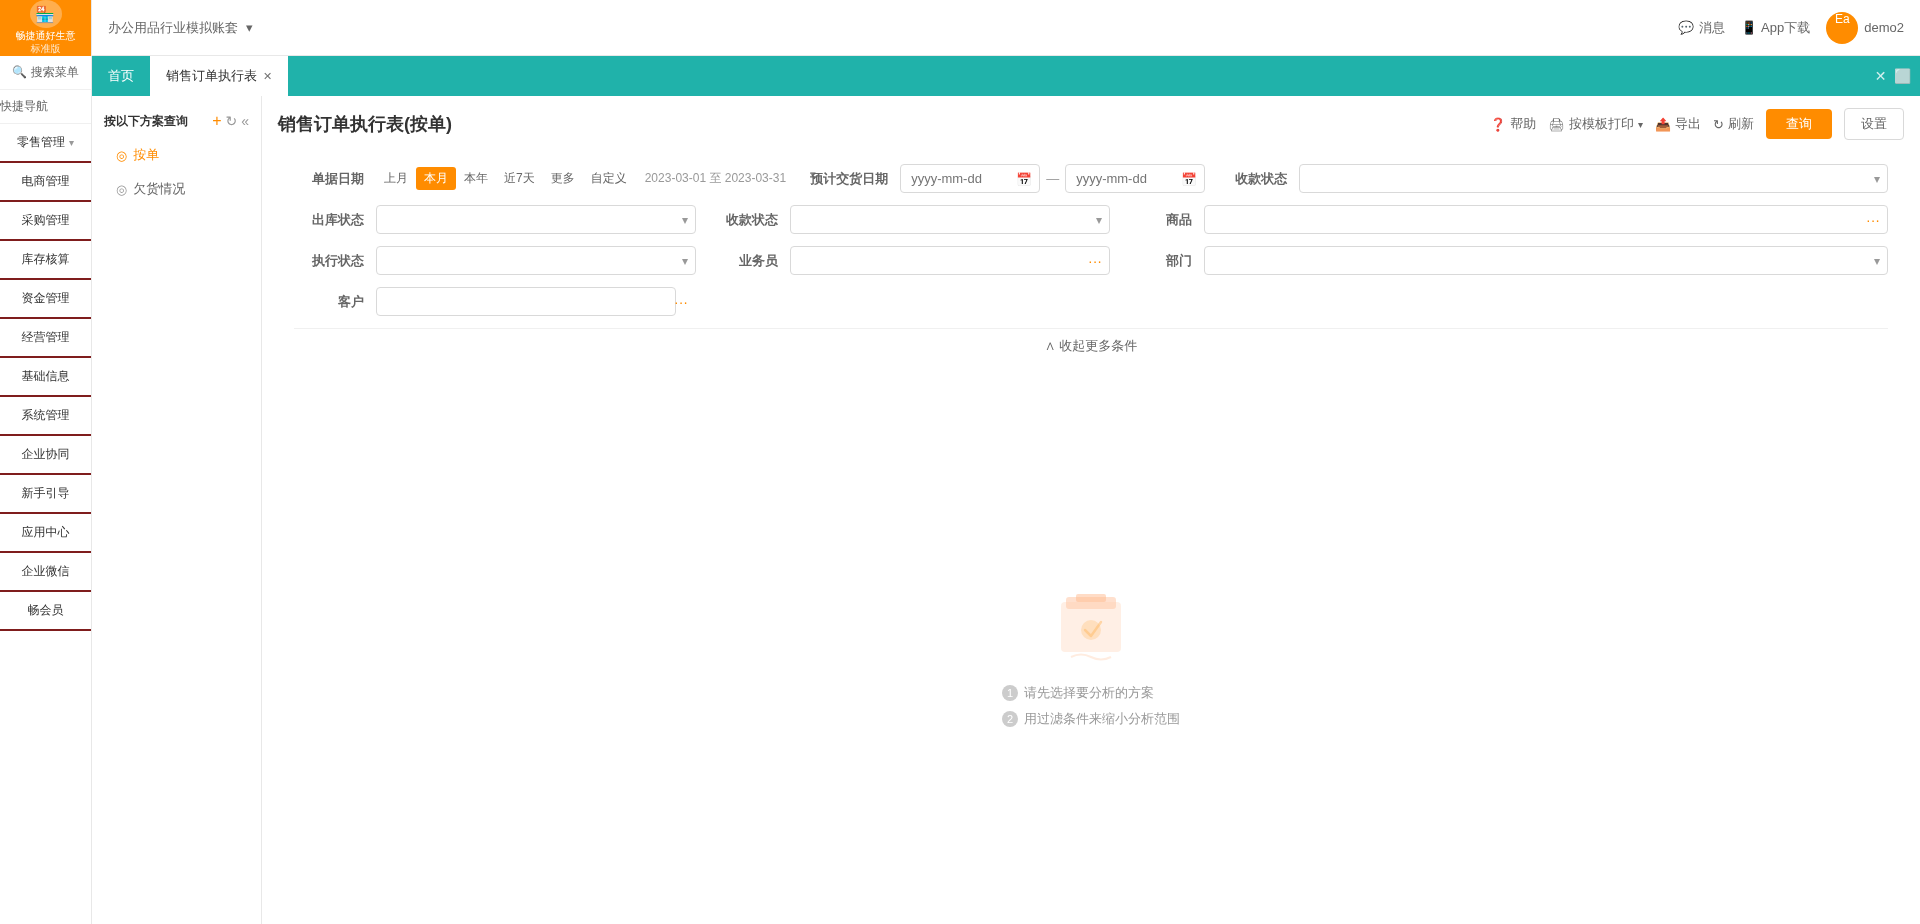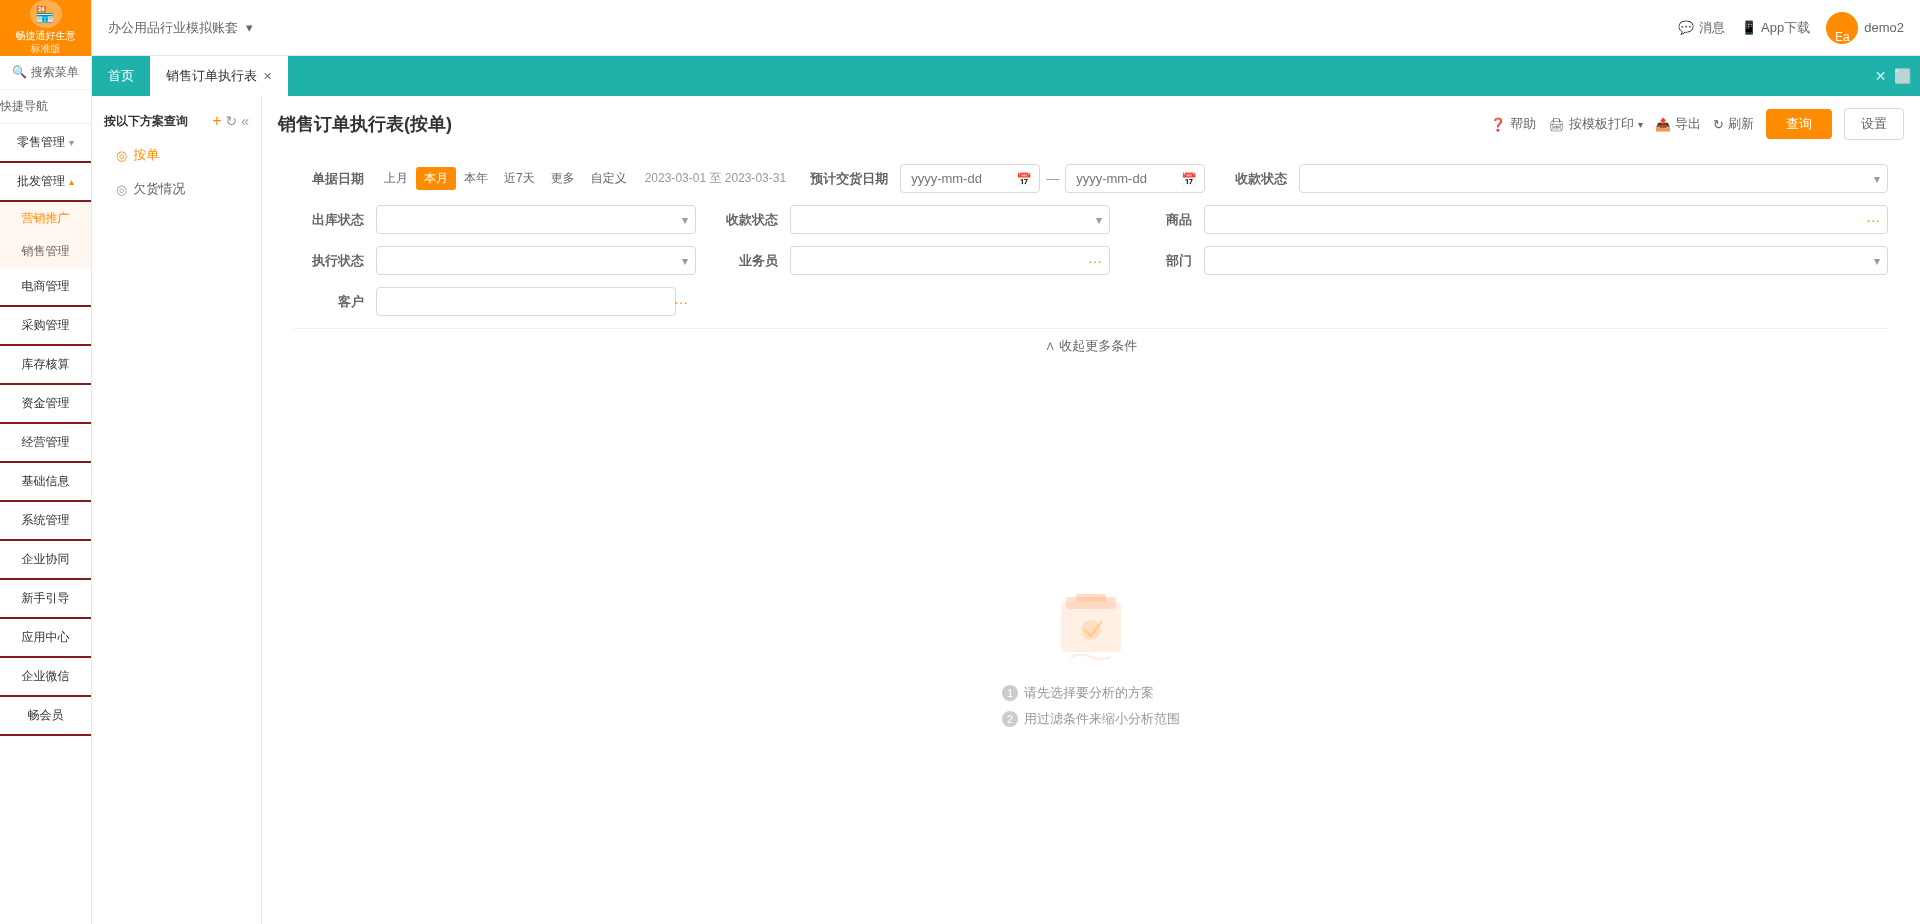--- a/index.html
+++ b/index.html
@@ -118,21 +118,21 @@
       align-items: center;
       gap: 6px;
       cursor: pointer;
     }
     .user-avatar {
       width: 32px;
       height: 32px;
       border-radius: 50%;
       background: #ff8c00;
       display: flex;
-      align-items: flex-end;
+      align-items: flex-start;
       justify-content: center;
       color: #fff;
       font-size: 12px;
     }
     .header-action {
       display: flex;
       align-items: center;
       gap: 4px;
       cursor: pointer;
     }
@@ -465,34 +465,20 @@
     <span>🔍</span>
     <span>搜索菜单</span>
   </div>
   <div class="sidebar-nav">
     <span>快捷导航</span>
   </div>
   <div class="sidebar-menu-list">
     <div class="sidebar-menu-item">
       <span>零售管理</span>
       <span style="font-size:10px;color:#999;">▾</span>
-    </div>
-    <div>
-      <div class="sidebar-menu-item">
-        <span>批发管理</span>
-        <span style="font-size:10px;color:#ff8c00;">▴</span>
-      </div>
-      <div class="sub-group">
-        <div class="sub-group-item active">
-          <span>营销推广</span>
-        </div>
-        <div class="sub-group-item">
-          <span>销售管理</span>
-        </div>
-      </div>
     </div>
     <div class="sidebar-menu-item">
       <span>电商管理</span>
     </div>
     <div class="sidebar-menu-item">
       <span>采购管理</span>
     </div>
     <div class="sidebar-menu-item">
       <span>库存核算</span>
     </div>

